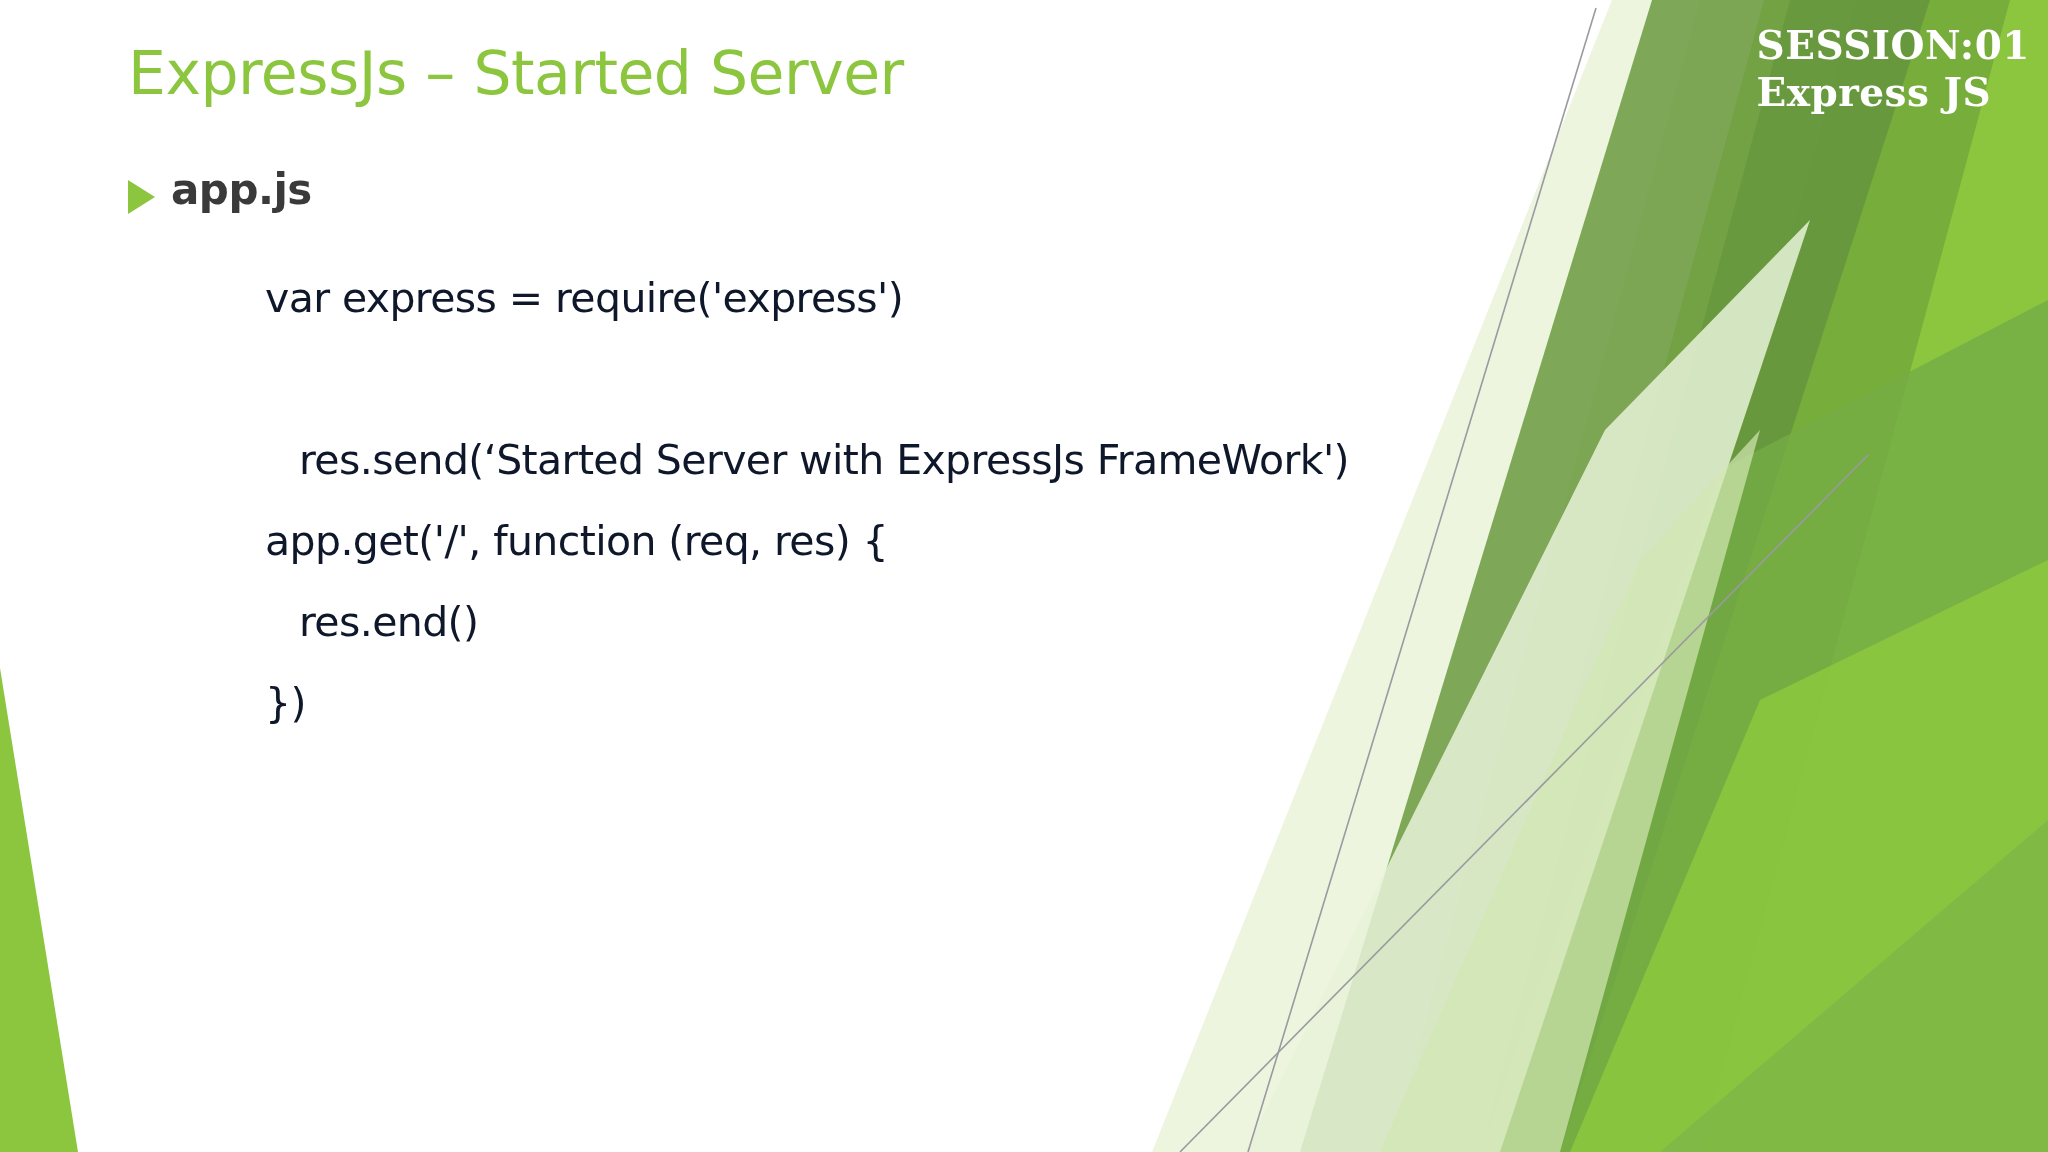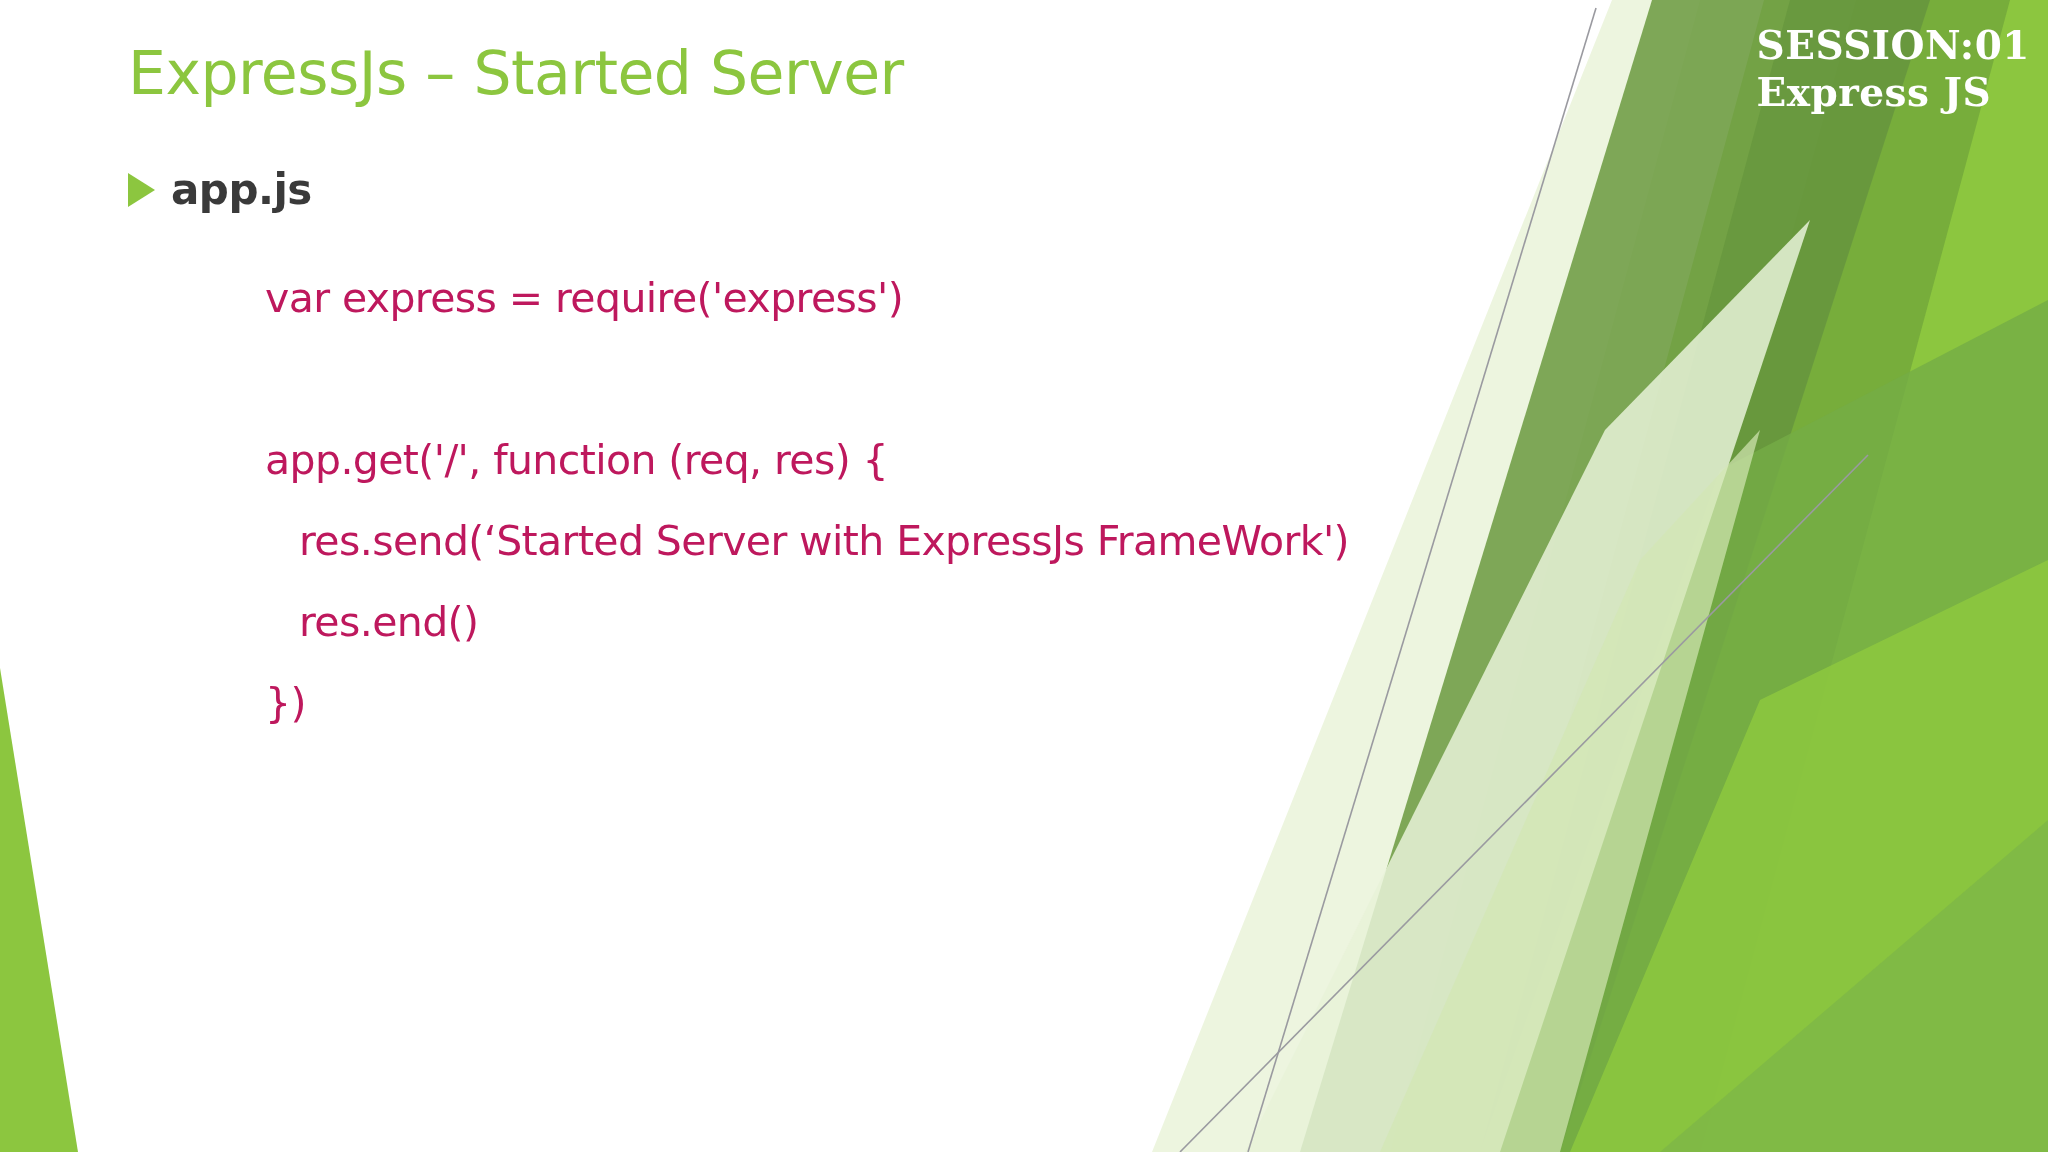--- a/index.html
+++ b/index.html
@@ -43,21 +43,21 @@
     letter-spacing: -0.5px;
     white-space: nowrap;
   }
 
   
   .bullet-row {
     position: absolute;
     left: 128px;
     top: 165px;
     display: flex;
-    align-items: center;
+    align-items: flex-end;
     gap: 16px;
   }
   .bullet-tri {
     width: 0;
     height: 0;
     border-left: 27px solid #8CC63F;
     border-top: 17px solid transparent;
     border-bottom: 17px solid transparent;
     flex: 0 0 auto;
   }
@@ -74,21 +74,21 @@
   #code-block {
     position: absolute;
     left: 265px;
     top: 258px;
     width: 1200px;
   }
   .code-line {
     font-family: "DejaVu Sans", sans-serif;
     font-size: 41px;
     line-height: 81px;
-    color: #be185d;
+    color: #0f172a;
     white-space: pre;
     letter-spacing: -0.6px;
   }
   .code-line.blank {
     color: transparent;
   }
   .code-line.indent {
     padding-left: 34px;
   }
 
@@ -154,21 +154,21 @@
     <div class="slide-title">ExpressJs – Started Server</div>
 
     <div class="bullet-row">
       <span class="bullet-tri"></span>
       <span class="bullet-label">app.js</span>
     </div>
 
     <div id="code-block">
         <div class="code-line">var express = require('express')</div>
         <div class="code-line blank">&nbsp;</div>
+        <div class="code-line indent">res.send(‘Started Server with ExpressJs FrameWork')</div>
         <div class="code-line">app.get('/', function (req, res) {</div>
-        <div class="code-line indent">res.send(‘Started Server with ExpressJs FrameWork')</div>
         <div class="code-line indent">res.end()</div>
         <div class="code-line">})</div>
         <div class="code-line blank">&nbsp;</div>
       </div>
 
   </div>
 </div>
 
 </body></html>

